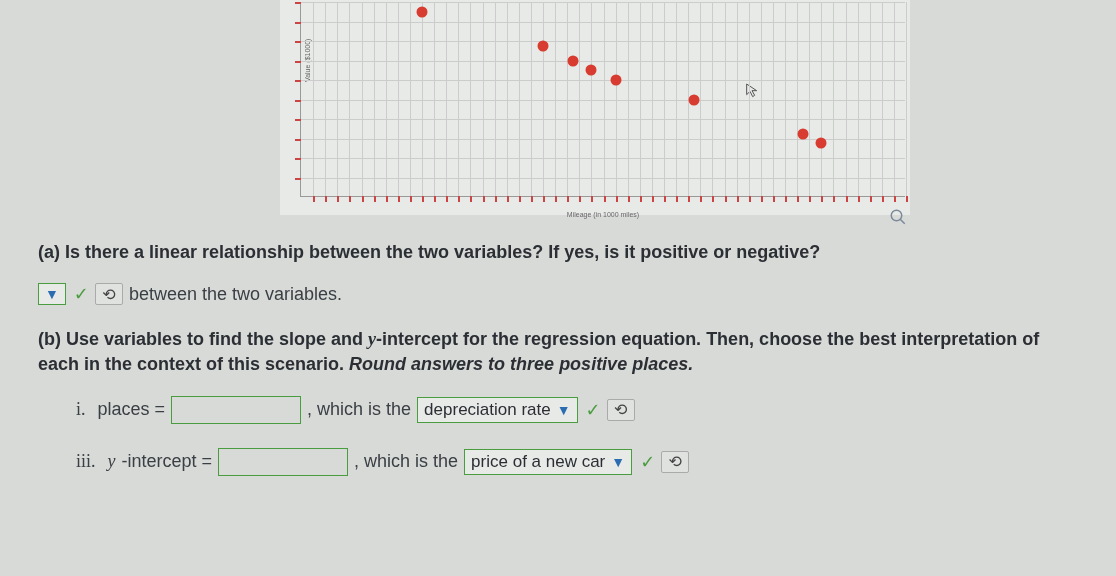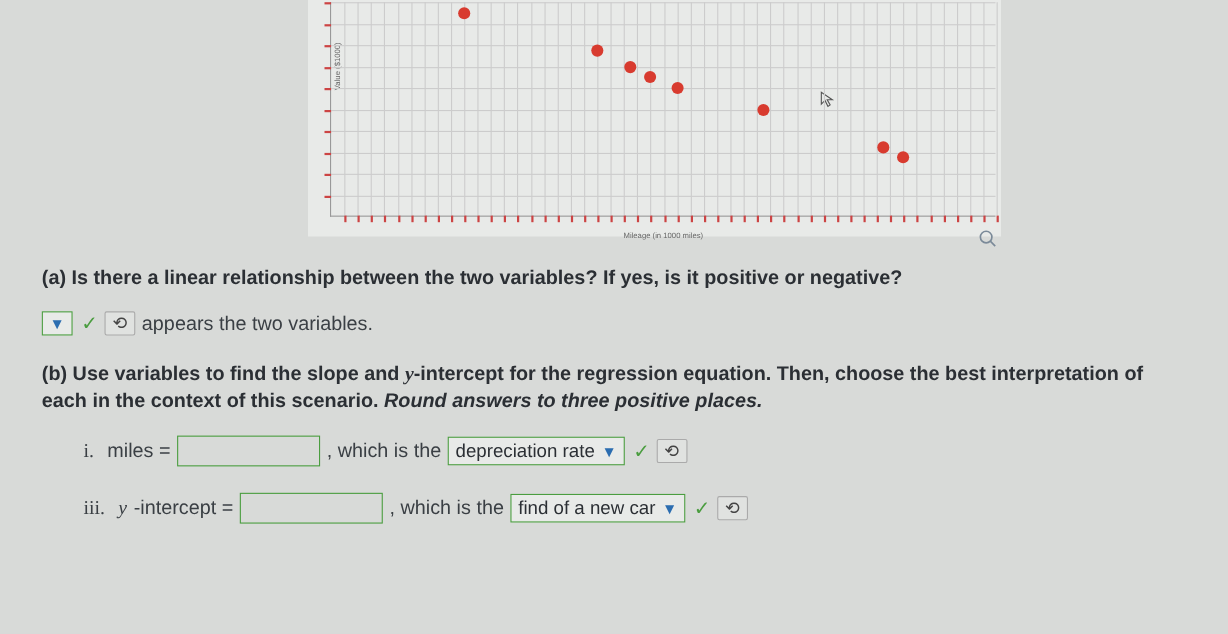--- a/index.html
+++ b/index.html
@@ -325,54 +325,54 @@
   </div>
 
   <div class="answer-line">
     <span class="dropdown">
       <span class="caret">▼</span>
     </span>
     <span class="check">✓</span>
     <span class="retry">
         <span>⟲</span>
       </span>
-    <span>appears the two variables.</span>
+    <span>between the two variables.</span>
   </div>
 
   <div class="qline">
     <span class="bold">(b)</span>
     <span class="bold">Use variables to find the slope and </span><span class="bold ital">y</span><span class="bold">-intercept for the regression equation. Then, choose the best interpretation of each in the context of this scenario.</span>
     <span class="bold" style="font-style:italic;">Round answers to three positive places.</span>
   </div>
 
   <div class="sub-list">
 
     <div class="sub-item">
       <span class="roman">i.</span>
-      <span>miles =</span>
+      <span>places =</span>
       <span class="input-box"></span>
       <span>, which is the</span>
       <span class="dropdown">
         <span>depreciation rate</span>
         <span class="caret">▼</span>
       </span>
       <span class="check">✓</span>
       <span class="retry">
           <span>⟲</span>
         </span>
     </div>
 
     <div class="sub-item">
       <span class="roman">iii.</span>
       <span class="ital">y</span>
       <span> -intercept =</span>
       <span class="input-box"></span>
       <span>, which is the</span>
       <span class="dropdown">
-        <span>find of a new car</span>
+        <span>price of a new car</span>
         <span class="caret">▼</span>
       </span>
       <span class="check">✓</span>
       <span class="retry">
           <span>⟲</span>
         </span>
     </div>
 
   </div>
 </div>

